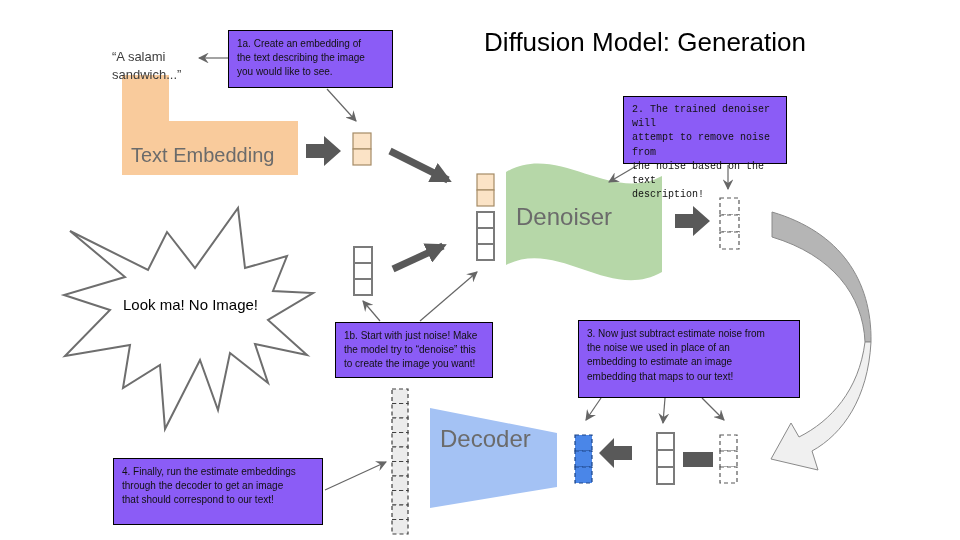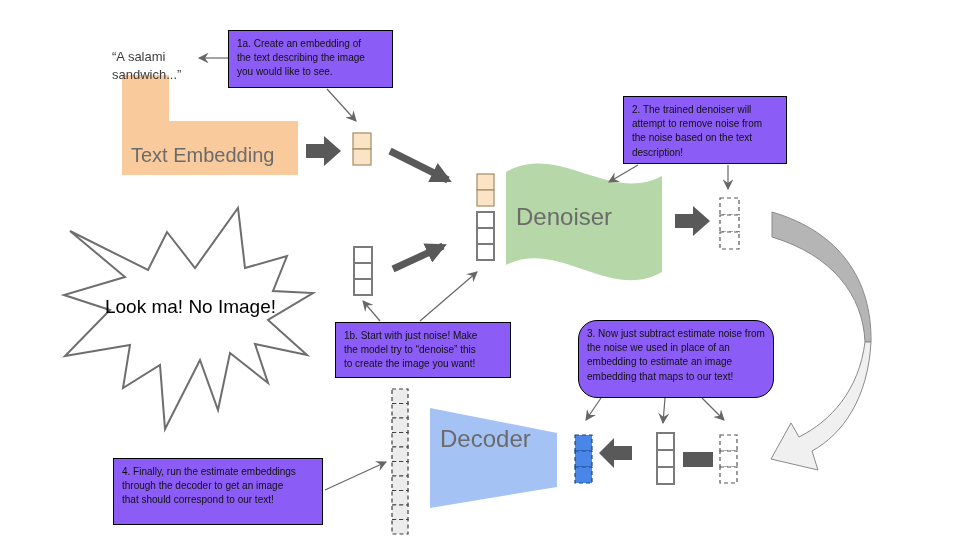--- a/index.html
+++ b/index.html
@@ -16,21 +16,21 @@
     font-size:13px;color:#3d3d3d;line-height:1.35;white-space:pre-line;margin-top:8px;
   }
   .callout{
     border:1.4px solid #000;background:#8b5cf6;color:#111;
     font-size:10px;line-height:1.42;padding:6px 8px;white-space:pre-line;
     box-sizing:border-box;
   }
   .shape-label{color:#6b6b6b;white-space:nowrap;}
   .lbl-20{font-size:20px;}
   .lbl-21{font-size:24px;}
-  .star-label{font-size:19px;color:#000;text-align:center;white-space:nowrap;}
+  .star-label{font-size:15px;color:#000;text-align:center;white-space:nowrap;}
   
   .f-orange{fill:var(--orange,#f9cb9c);}
   .f-green{fill:var(--green,#b6d7a8);}
   .f-lightblue{fill:var(--light_blue,#a4c2f4);}
   .f-dark{fill:var(--dark_arrow,#595959);}
   .starburst{fill:#fff;stroke:#6e6e6e;stroke-width:2;}
   .thin{stroke:#666;stroke-width:1.2;fill:none;}
   .thick{stroke:var(--dark_arrow,#595959);stroke-width:7;fill:none;}
   .loop-top{fill:#b5b5b5;stroke:#8a8a8a;stroke-width:1;}
   .loop-bottom{fill:#f0f0f0;stroke:#8a8a8a;stroke-width:1;}
@@ -109,38 +109,39 @@
         <rect x="392" y="432.5" width="16" height="14.5" fill="#ececec" stroke="#3f3f3f" stroke-width="1.2" stroke-dasharray="4 3"></rect>
         <rect x="392" y="447" width="16" height="14.5" fill="#ececec" stroke="#3f3f3f" stroke-width="1.2" stroke-dasharray="4 3"></rect>
         <rect x="392" y="461.5" width="16" height="14.5" fill="#ececec" stroke="#3f3f3f" stroke-width="1.2" stroke-dasharray="4 3"></rect>
         <rect x="392" y="476" width="16" height="14.5" fill="#ececec" stroke="#3f3f3f" stroke-width="1.2" stroke-dasharray="4 3"></rect>
         <rect x="392" y="490.5" width="16" height="14.5" fill="#ececec" stroke="#3f3f3f" stroke-width="1.2" stroke-dasharray="4 3"></rect>
         <rect x="392" y="505" width="16" height="14.5" fill="#ececec" stroke="#3f3f3f" stroke-width="1.2" stroke-dasharray="4 3"></rect>
         <rect x="392" y="519.5" width="16" height="14.5" fill="#ececec" stroke="#3f3f3f" stroke-width="1.2" stroke-dasharray="4 3"></rect>
       </g>
   </svg>
 
+  <div class="abs title" style="left:400px;top:27px;width:490px;">Diffusion Model: Generation</div>
 
   <div class="abs quote" style="left:112px;top:40px;">“A salami
 sandwich...”</div>
 
   <div class="abs callout" style="left:228px;top:30px;width:165px;height:58px;">1a. Create an embedding of
 the text describing the image
 you would like to see.</div>
 
-  <div class="abs callout" style="left:623px;top:96px;width:164px;height:68px;">2. The trained denoiser will
+  <div class="abs callout" style="left:623px;top:96px;width:164px;height:68px;font-family:Liberation Mono, monospace;">2. The trained denoiser will
 attempt to remove noise from
 the noise based on the text
 description!</div>
 
-  <div class="abs callout" style="left:335px;top:322px;width:176px;height:56px;">1b. Start with just noise! Make
+  <div class="abs callout" style="left:335px;top:322px;width:158px;height:56px;">1b. Start with just noise! Make
 the model try to “denoise” this
 to create the image you want!</div>
 
-  <div class="abs callout" style="left:578px;top:320px;width:196px;height:78px;border-radius:19px;">3. Now just subtract estimate noise from
+  <div class="abs callout" style="left:578px;top:320px;width:222px;height:78px;">3. Now just subtract estimate noise from
 the noise we used in place of an
 embedding to estimate an image
 embedding that maps to our text!</div>
 
   <div class="abs callout" style="left:113px;top:458px;width:210px;height:67px;">4. Finally, run the estimate embeddings
 through the decoder to get an image
 that should correspond to our text!</div>
 
   <div class="abs shape-label lbl-20" style="left:131px;top:144px;">Text Embedding</div>
 

